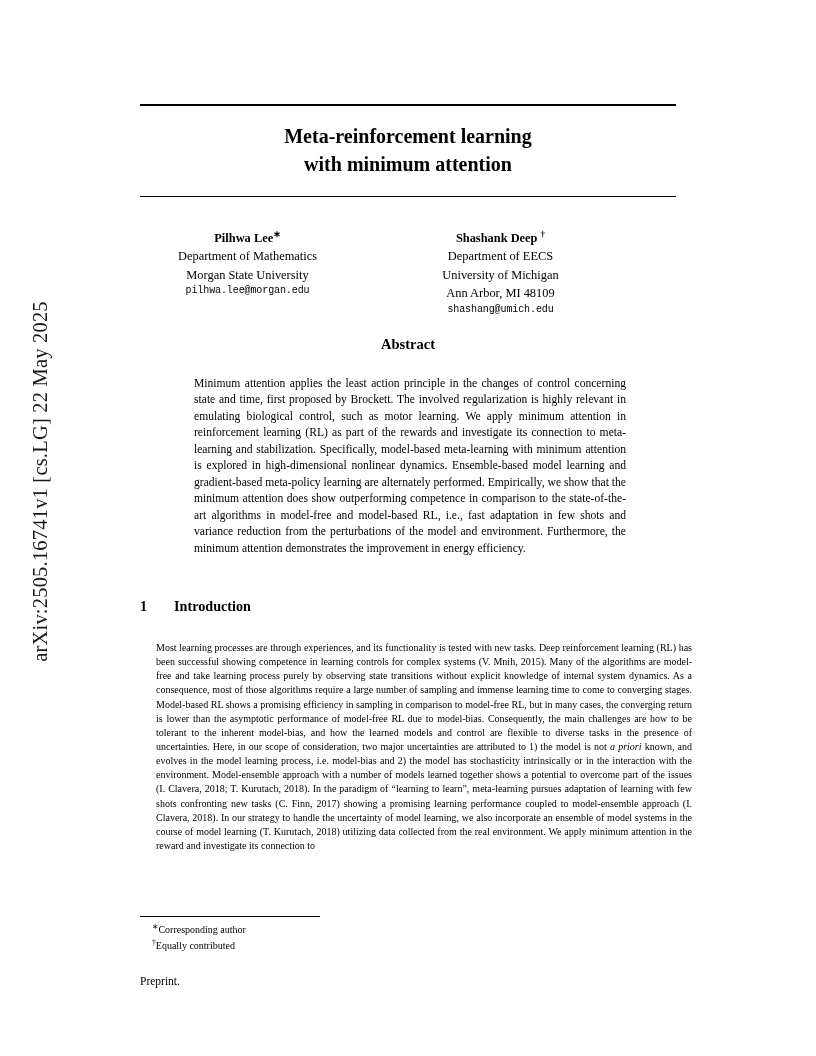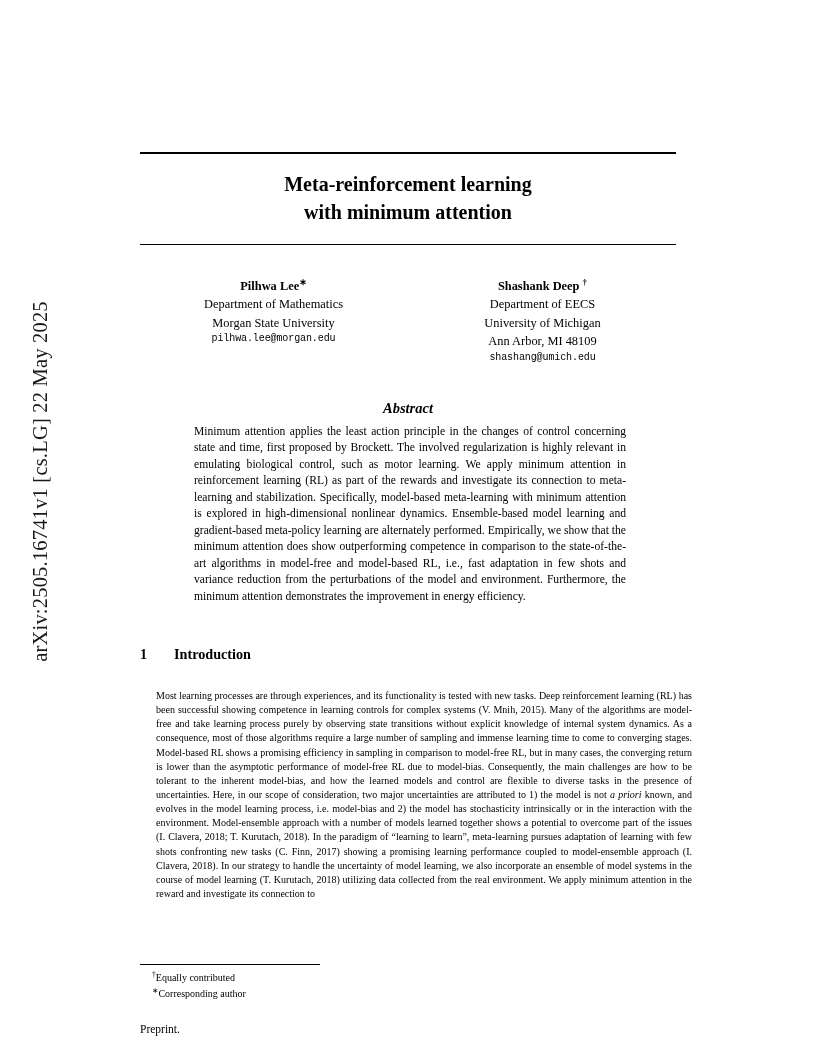--- a/index.html
+++ b/index.html
@@ -38,21 +38,20 @@
     color: #1a1a1a;
     white-space: nowrap;
   }
 
   #page {
     position: absolute;
     left: 140px;
     top: 0;
     width: 536px;
     height: 962px;
-    margin-top: 48px;
   }
 
   .rule {
     border: 0;
     border-top: 2.2px solid #000;
     margin: 0;
   }
   #rule-top { position: absolute; left: 0; top: 104px; width: 536px; }
   #rule-mid { position: absolute; left: 0; top: 196px; width: 536px; border-top-width: 1.2px; }
 
@@ -67,46 +66,44 @@
     line-height: 1.42;
   }
   #title .line2 { display: block; text-align: center; }
 
   #authors {
     position: absolute;
     left: 0;
     top: 228px;
     width: 536px;
     display: flex;
-    justify-content: center;
-    gap: 54px;
+    gap: 38px;
   }
   .author-block {
     width: 215px;
     text-align: center;
     font-size: 12.4px;
     line-height: 1.48;
   }
   .author-name { font-weight: bold; }
   .author-name sup { font-weight: bold; font-size: 9px; }
   .author-mail {
     font-family: "Liberation Mono", monospace;
     font-size: 10px;
     letter-spacing: -0.1px;
   }
 
   #abstract-head {
     position: absolute;
     left: 0;
-    top: 352px;
+    top: 336px;
     width: 536px;
     text-align: center;
     font-size: 14.5px;
     font-weight: bold;
-    font-style: italic;
   }
   #abstract-body {
     position: absolute;
     left: 54px;
     top: 376px;
     width: 432px;
     font-size: 11.6px;
     line-height: 1.42;
     text-align: justify;
     text-justify: inter-word;
@@ -200,19 +197,19 @@
   <div id="abstract-head">Abstract</div>
   <div id="abstract-body">Minimum attention applies the least action principle in the changes of control concerning state and time, first proposed by Brockett. The involved regularization is highly relevant in emulating biological control, such as motor learning. We apply minimum attention in reinforcement learning (RL) as part of the rewards and investigate its connection to meta-learning and stabilization. Specifically, model-based meta-learning with minimum attention is explored in high-dimensional nonlinear dynamics. Ensemble-based model learning and gradient-based meta-policy learning are alternately performed. Empirically, we show that the minimum attention does show outperforming competence in comparison to the state-of-the-art algorithms in model-free and model-based RL, i.e., fast adaptation in few shots and variance reduction from the perturbations of the model and environment. Furthermore, the minimum attention demonstrates the improvement in energy efficiency.</div>
 
   <div id="sec-number">1</div>
   <div id="sec-title">Introduction</div>
 
   <p id="intro-body"><span>Most learning processes are through experiences, and its functionality is tested with new tasks. Deep reinforcement learning (RL) has been successful showing competence in learning controls for complex systems (V. Mnih, 2015). Many of the algorithms are model-free and take learning process purely by observing state transitions without explicit knowledge of internal system dynamics. As a consequence, most of those algorithms require a large number of sampling and immense learning time to come to converging stages. Model-based RL shows a promising efficiency in sampling in comparison to model-free RL, but in many cases, the converging return is lower than the asymptotic performance of model-free RL due to model-bias. Consequently, the main challenges are how to be tolerant to the inherent model-bias, and how the learned models and control are flexible to diverse tasks in the presence of uncertainties. Here, in our scope of consideration, two major uncertainties are attributed to 1) the model is not </span><i>a priori</i><span> known, and evolves in the model learning process, i.e. model-bias and 2) the model has stochasticity intrinsically or in the interaction with the environment. Model-ensemble approach with a number of models learned together shows a potential to overcome part of the issues (I. Clavera, 2018; T. Kurutach, 2018). In the paradigm of “learning to learn”, meta-learning pursues adaptation of learning with few shots confronting new tasks (C. Finn, 2017) showing a promising learning performance coupled to model-ensemble approach (I. Clavera, 2018). In our strategy to handle the uncertainty of model learning, we also incorporate an ensemble of model systems in the course of model learning (T. Kurutach, 2018) utilizing data collected from the real environment. We apply minimum attention in the reward and investigate its connection to</span></p>
 
   <div id="foot-rule"></div>
   <div id="footnotes">
+    <div><sup>∗</sup><span>Corresponding author</span></div>
     <div><sup>†</sup><span>Equally contributed</span></div>
-    <div><sup>∗</sup><span>Corresponding author</span></div>
   </div>
 
   <div id="preprint">Preprint.</div>
 
 </div>
 
 </body></html>

